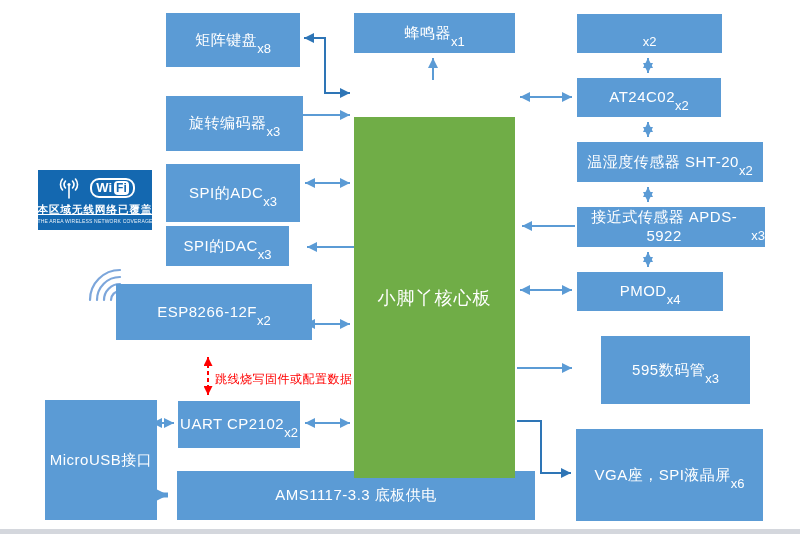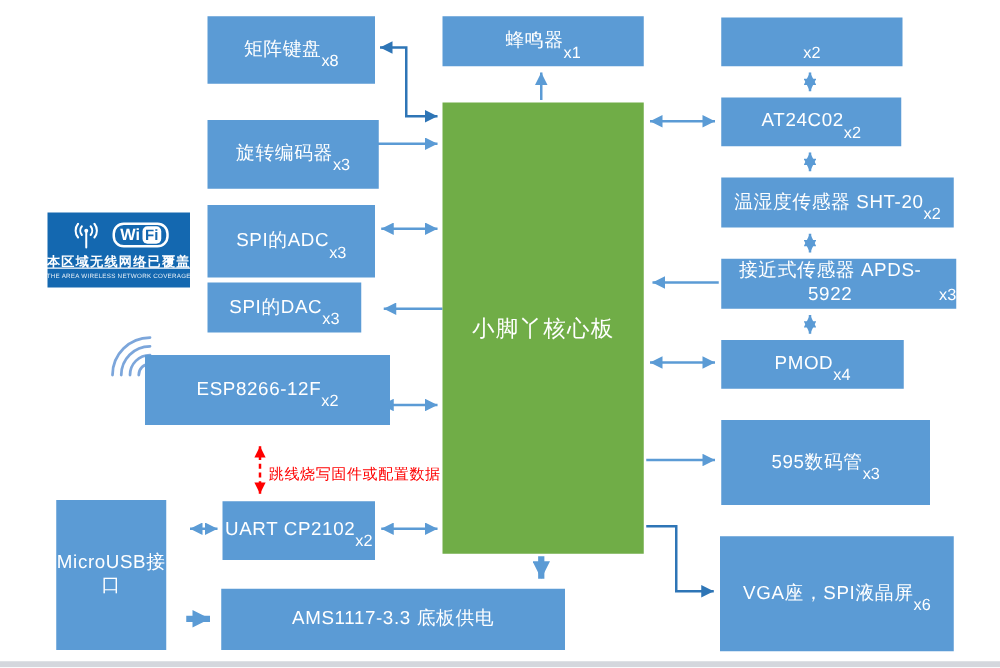--- a/index.html
+++ b/index.html
@@ -9,21 +9,21 @@
   }
   .overlay{position:absolute;left:0;top:0;width:800px;height:534px;pointer-events:none;}
   .box{
     position:absolute;display:flex;flex-direction:row;align-items:center;justify-content:center;
     background:#5B9BD5;color:#ffffff;text-align:center;line-height:1.25;box-sizing:border-box;
   }
   .box .t{font-size:15px;letter-spacing:0.5px;}
   .box .c{font-size:13px;margin-top:18px;}
   .core{
     position:absolute;display:flex;align-items:center;justify-content:center;
-    background:#70AD47;color:#ffffff;font-size:18px;letter-spacing:1px;
+    background:#70AD47;color:#ffffff;font-size:18px;letter-spacing:1px;margin-top:35px;
   }
   .note{
     position:absolute;color:#FF0000;font-size:12px;font-weight:400;letter-spacing:0.5px;white-space:nowrap;
   }
   
   .wifi{
     position:absolute;left:38px;top:170px;width:114px;height:60px;background:#1468B0;
     display:flex;flex-direction:column;align-items:center;justify-content:center;color:#ffffff;
   }
   .wifi-top{display:flex;align-items:flex-start;gap:7px;margin-top:1px;}
@@ -117,24 +117,24 @@
     <div class="c">x3</div>
   </div>
   <div class="box" style="left:116px;top:284px;width:196px;height:56px">
     <div class="t">ESP8266-12F</div>
     <div class="c">x2</div>
   </div>
   <div class="box" style="left:178px;top:401px;width:122px;height:47px">
     <div class="t">UART CP2102</div>
     <div class="c">x2</div>
   </div>
-  <div class="box" style="left:45px;top:400px;width:88px;height:120px">
+  <div class="box" style="left:45px;top:400px;width:112px;height:120px">
     <div class="t">MicroUSB接口</div>
   </div>
-  <div class="box" style="left:177px;top:471px;width:275px;height:49px">
+  <div class="box" style="left:177px;top:471px;width:358px;height:49px">
     <div class="t">AMS1117-3.3 底板供电</div>
   </div>
 
   <div class="box" style="left:354px;top:13px;width:161px;height:40px">
     <div class="t">蜂鸣器</div>
     <div class="c">x1</div>
   </div>
   <div class="core" style="left:354px;top:82px;width:161px;height:361px">
     <span>小脚丫核心板</span>
   </div>
@@ -151,21 +151,21 @@
     <div class="c">x2</div>
   </div>
   <div class="box" style="left:577px;top:207px;width:188px;height:40px">
     <div class="t">接近式传感器 APDS-5922</div>
     <div class="c">x3</div>
   </div>
   <div class="box" style="left:577px;top:272px;width:146px;height:39px">
     <div class="t">PMOD</div>
     <div class="c">x4</div>
   </div>
-  <div class="box" style="left:577px;top:336px;width:167px;height:68px">
+  <div class="box" style="left:601px;top:336px;width:149px;height:68px">
     <div class="t">595数码管</div>
     <div class="c">x3</div>
   </div>
   <div class="box" style="left:576px;top:429px;width:187px;height:92px">
     <div class="t">VGA座，SPI液晶屏</div>
     <div class="c">x6</div>
   </div>
 
   <div class="note" style="left:215px;top:371px">跳线烧写固件或配置数据</div>
 

